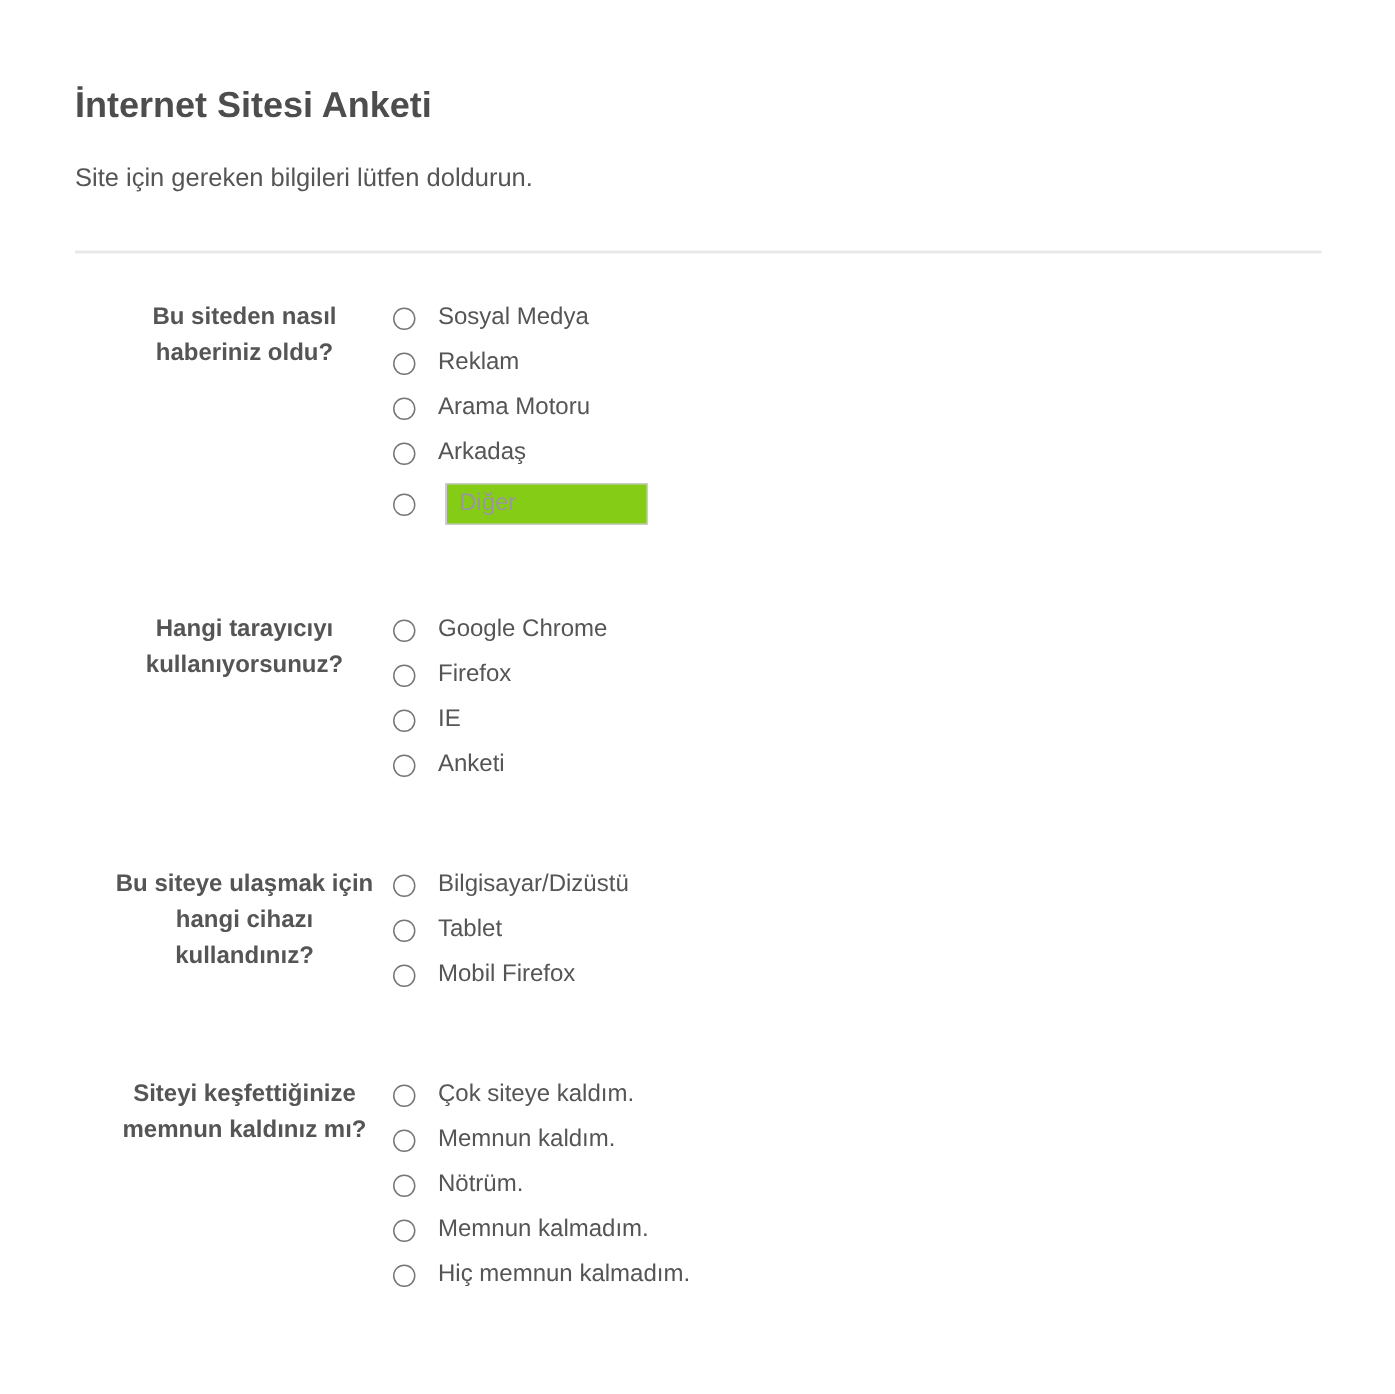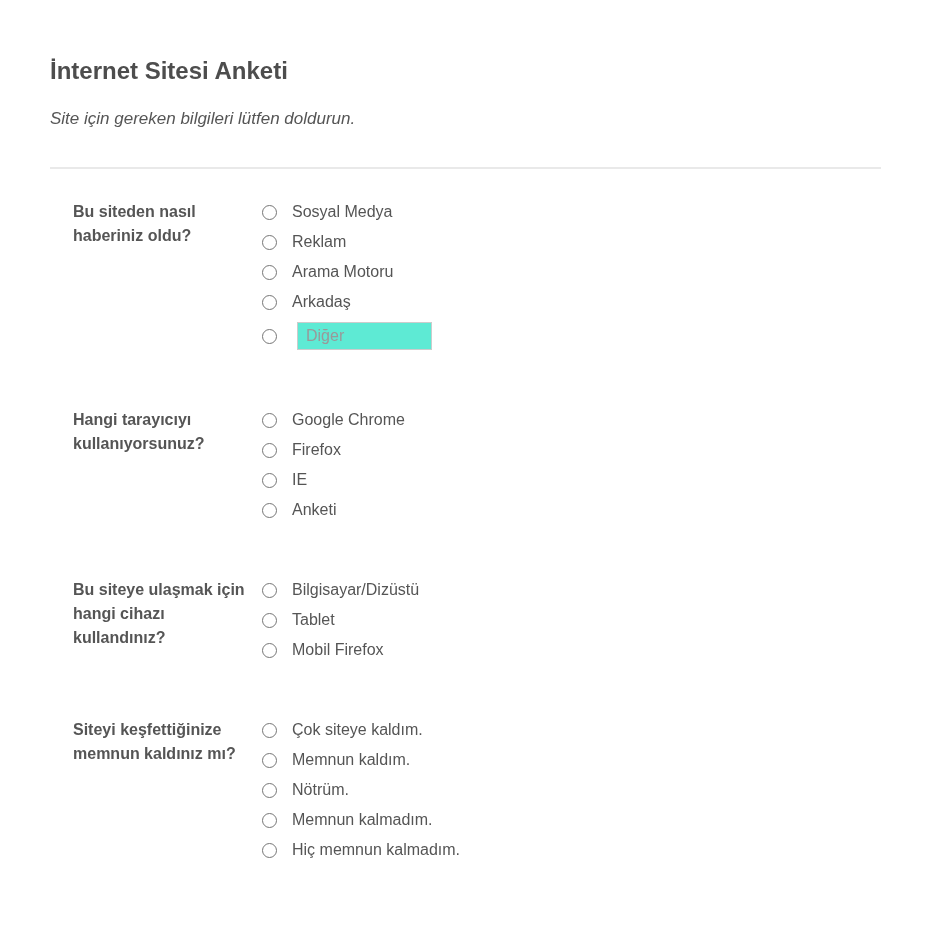--- a/index.html
+++ b/index.html
@@ -25,39 +25,38 @@
     font-size: 24px;
     line-height: 32px;
     font-weight: bold;
     color: #4d4d4d;
   }
   .form-subtitle {
     margin-top: 21px;
     font-size: 17px;
     line-height: 22px;
     color: #555555;
-    font-style: italic;
   }
   .divider {
     height: 2px;
     background: #e9e9e9;
     margin-top: 37px;
   }
   
   .questions { margin-top: 28px; }
   .question {
     display: flex;
     align-items: flex-start;
     margin-bottom: 50px;
   }
   .q-label {
     width: 180px;
     margin-left: 23px;
     padding-top: 3px;
-    text-align: left;
+    text-align: center;
     font-size: 16px;
     line-height: 24px;
     font-weight: bold;
     color: #555555;
     flex: none;
   }
   .q-options {
     margin-left: 9px;
     flex: none;
   }
@@ -80,21 +79,21 @@
     font-size: 16px;
     color: #555555;
     white-space: nowrap;
   }
   .other-row { height: 38px; cursor: default; }
   .other-input {
     margin-left: 20px;
     width: 135px;
     height: 28px;
     border: 1px solid #cccccc;
-    background: #5eead4;
+    background: #84cc16;
     font-family: "Liberation Sans", sans-serif;
     font-size: 16px;
     color: #555555;
     padding: 0 8px;
     outline: none;
   }
   .other-input::placeholder { color: #999999; opacity: 1; }
 </style>
 </head>
 <body>

